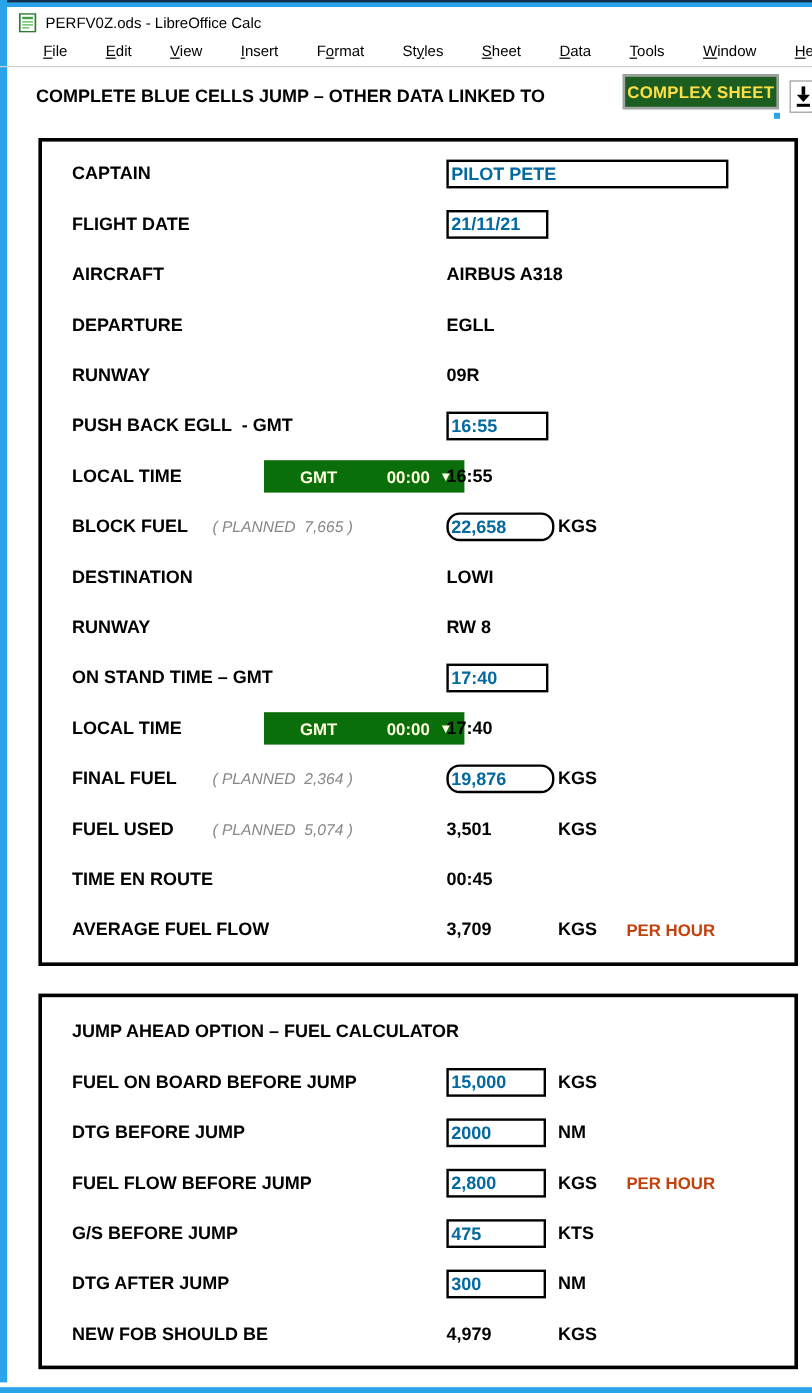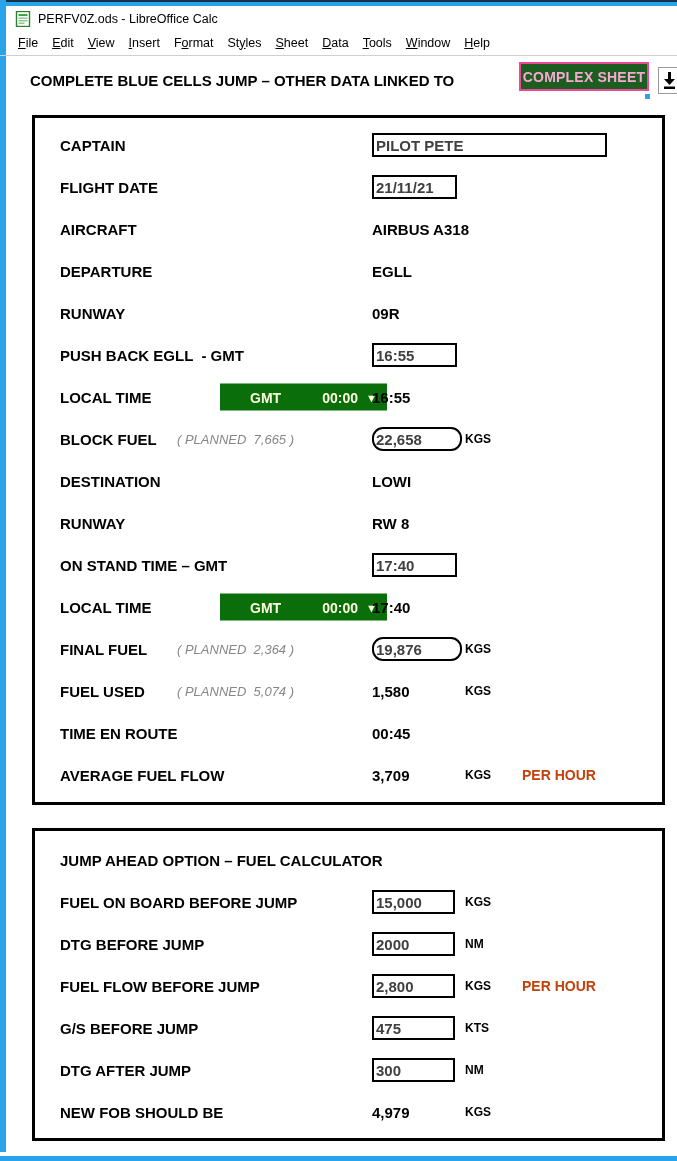--- a/index.html
+++ b/index.html
@@ -12,42 +12,42 @@
   .edge-left   { position:absolute; left:0; top:0; width:6px; height:1152px; background:#29a3e9; }
   .edge-bottom { position:absolute; left:0; top:1156px; width:677px; height:5px; background:#29a3e9; }
 
   
   .titlebar { position:absolute; left:6px; top:6px; width:671px; height:25px; background:#ffffff; display:flex; align-items:center; }
   .app-icon { width:16px; height:16px; margin-left:9px; }
   .title-text { margin-left:7px; font-size:12.5px; color:#000; }
 
   
   .menubar { position:absolute; left:6px; top:31px; width:671px; height:23px; background:#ffffff; display:flex; align-items:center; padding-left:5px; }
-  .menu-item { font-size:12.5px; color:#000; padding:2px 7px; cursor:default; }
+  .menu-item { font-size:12.5px; color:#000; padding:2px 7px; cursor:default;margin-left:18px; }
   .menu-sep { position:absolute; left:0; top:55px; width:677px; height:1px; background:#cfcfcf; }
 
   
   .header-instruction { position:absolute; left:30px; top:72px; font-size:15px; font-weight:bold; color:#000; white-space:pre; }
-  .complex-btn { position:absolute; left:519px; top:62px; width:130px; height:29px; background:#1b5e20; border:2px solid #ec4899; color:#f9a8d4; font-weight:bold; font-size:14px; display:flex; align-items:center; justify-content:center; letter-spacing:0.2px; }
+  .complex-btn { position:absolute; left:519px; top:62px; width:130px; height:29px; background:#1b5e20; border:2px solid #a3a3a3; color:#fde047; font-weight:bold; font-size:14px; display:flex; align-items:center; justify-content:center; letter-spacing:0.2px; }
   .sel-handle { position:absolute; left:645px; top:94px; width:5px; height:5px; background:#29a3e9; }
   .combo-icon-box { position:absolute; left:658px; top:67px; width:24px; height:27px; background:#ffffff; border:1px solid #9a9a9a; display:flex; align-items:center; justify-content:flex-start; padding-left:3px; }
 
   
   .big-box { position:absolute; left:32px; width:633px; border:3px solid #000; background:#fff; }
   .box1 { top:115px; height:690px; padding-top:6px; }
   .box2 { top:828px; height:313px; padding-top:8px; }
 
   .row { position:relative; height:42px; }
   .lbl  { position:absolute; left:25px;  top:50%; transform:translateY(-50%); font-size:15px; font-weight:bold; color:#000; white-space:pre; }
   .note { position:absolute; left:142px; top:50%; transform:translateY(-50%); font-size:13px; font-style:italic; color:#878787; white-space:pre; }
   .val  { position:absolute; left:337px; top:50%; transform:translateY(-50%); font-size:15px; font-weight:bold; color:#000; white-space:pre; }
-  .unit { position:absolute; left:430px; top:50%; transform:translateY(-50%); font-size:12px; font-weight:bold; color:#000; }
+  .unit { position:absolute; left:430px; top:50%; transform:translateY(-50%); font-size:15px; font-weight:bold; color:#000; }
   .extra{ position:absolute; left:487px; top:50%; transform:translateY(-50%); font-size:14px; font-weight:bold; color:#c2410c; white-space:pre; }
 
-  input.cellbox { position:absolute; left:337px; top:50%; transform:translateY(-50%); height:24px; border:2px solid #000; background:#fff; color:#404040; font-family:"Liberation Sans", sans-serif; font-weight:bold; font-size:15px; padding:0 2px; outline:none; }
+  input.cellbox { position:absolute; left:337px; top:50%; transform:translateY(-50%); height:24px; border:2px solid #000; background:#fff; color:#0369a1; font-family:"Liberation Sans", sans-serif; font-weight:bold; font-size:15px; padding:0 2px; outline:none; }
   .w-wide { width:235px; } .w-time { width:85px; } .w-fuel { width:90px;border-radius:11px; } .w-jump { width:83px; }
 
   .tz-dropdown { position:absolute; left:138px; top:50%; transform:translateY(-50%); width:167px; height:27px; background:#0a6e0a; color:#ffffe0; font-weight:bold; font-size:14px; display:flex; align-items:center; padding:0 10px 0 30px; cursor:default;margin-left:47px; }
   .tz-spacer { flex:1; }
   .tz-arrow { margin-left:8px; font-size:11px; }
 
   .box-title { position:relative; height:42px; }
   .box-title .lbl { font-size:15px; }
 </style>
 </head>
@@ -175,21 +175,21 @@
     <div class="row">
       <span class="lbl">FINAL FUEL</span>
       <span class="note">( PLANNED  2,364 )</span>
       <input class="cellbox w-fuel" type="text" value="19,876" style="">
       <span class="unit">KGS</span>
     </div>
 
     <div class="row">
       <span class="lbl">FUEL USED</span>
       <span class="note">( PLANNED  5,074 )</span>
-      <span class="val">1,580</span>
+      <span class="val">3,501</span>
       <span class="unit">KGS</span>
     </div>
 
     <div class="row">
       <span class="lbl">TIME EN ROUTE</span>
       <span class="val">00:45</span>
     </div>
 
     <div class="row">
       <span class="lbl">AVERAGE FUEL FLOW</span>

